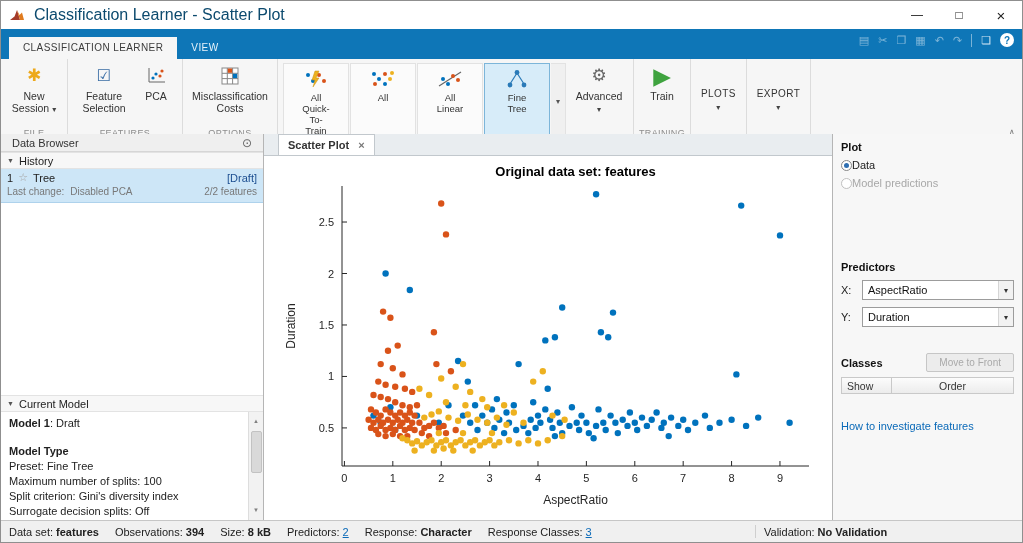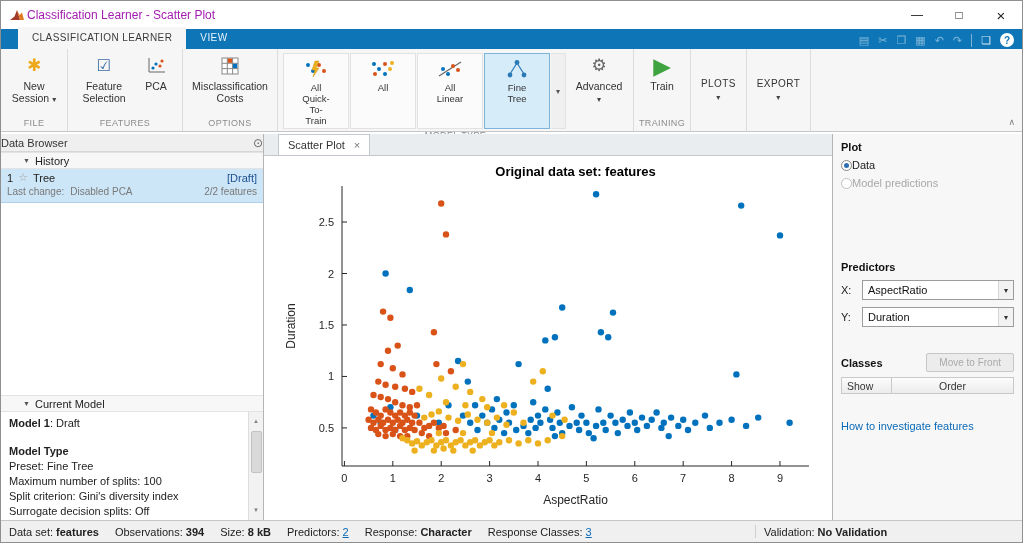--- a/index.html
+++ b/index.html
@@ -6,26 +6,26 @@
   * { box-sizing: border-box; }
   html,body { margin:0; padding:0; }
   body {
     width:1023px; height:543px; overflow:hidden; position:relative;
     font-family:"Liberation Sans","DejaVu Sans",sans-serif; font-size:12px; color:#222;
     background:#fff; border:1px solid #8f8f8f;
   }
   
   .titlebar { height:28px; display:flex; align-items:center; padding-left:8px; background:#fff; }
   .app-icon { width:18px; height:16px; display:flex; align-items:center; }
-  .title-text { font-size:12px; color:#a21caf; }
+  .title-text { margin-left:7px; font-size:16px; color:#0c4a6e; }
   .win-controls { margin-left:auto; display:flex; height:100%; }
   .win-btn { width:42px; display:flex; align-items:center; justify-content:center; font-size:12px; color:#222; }
   .win-btn.close { font-size:15px; }
   
-  .tabstrip { height:20px; background:#0e76b7; display:flex; align-items:flex-end; padding-left:17px; position:relative; }
+  .tabstrip { height:30px; background:#0e76b7; display:flex; align-items:flex-end; padding-left:8px; position:relative; }
   .rtab { padding:0 14px; height:22px; line-height:22px; font-size:10px; letter-spacing:.4px; color:#e8f3fb; }
   .rtab.active { background:#f6f6f6; color:#3b3b3b; }
   .qat { position:absolute; right:8px; top:0; height:22px; display:flex; align-items:center; gap:9px; color:#fff; }
   .qat-icon { font-size:11px; opacity:.8; }
   .qat-icon.dim { opacity:.45; }
   .qat-div { width:1px; height:13px; background:rgba(255,255,255,.45); }
   .help-badge { width:14px; height:14px; border-radius:50%; background:#fff; color:#0e76b7; font-weight:bold; font-size:10px; display:flex; align-items:center; justify-content:center; }
   
   .ribbon { height:83px; background:#f6f6f6; border-bottom:1px solid #c6c6c6; display:flex; position:relative; }
   .rsec { display:flex; flex-direction:column; border-right:1px solid #dcdcdc; }
@@ -42,43 +42,43 @@
   .gal { width:66px; margin:1px 1px 0 0; background:#fbfbfb; border:1px solid #e2e2e2; display:flex; flex-direction:column; align-items:center; padding:4px 20px 2px; font-size:9.5px; color:#333; line-height:11px; text-align:center; }
   .gal.selected { background:#d7ecf9; border-color:#7cb5d9; }
   .gal .gicon { height:22px; display:flex; align-items:center; margin-bottom:2px; }
   .gal-arrow { width:15px; margin-top:1px; border:1px solid #e2e2e2; border-left:none; background:#f0f0f0; display:flex; align-items:center; justify-content:center; color:#555; font-size:8px; }
   .tall-btn { display:flex; flex-direction:column; align-items:center; justify-content:center; gap:4px; padding:0 10px; font-size:10px; letter-spacing:.4px; color:#333; height:100%; }
   .ribbon-collapse { position:absolute; right:7px; bottom:4px; font-size:9px; color:#808080; }
   
   .main { position:absolute; top:133px; left:0; right:0; bottom:22px; display:flex; }
   
   .data-browser { width:263px; min-width:263px; border-right:1px solid #b5b5b5; background:#fff; display:flex; flex-direction:column; }
-  .db-header { height:18px; background:#efefef; border-bottom:1px solid #d6d6d6; display:flex; align-items:center; padding:0 0; font-size:11px; color:#333;gap:33px; }
+  .db-header { height:18px; background:#efefef; border-bottom:1px solid #d6d6d6; display:flex; align-items:center; padding:0 11px; font-size:11px; color:#333;gap:33px; }
   .db-menu { margin-left:auto; color:#666; font-size:12px; }
-  .db-sec-header { height:17px; background:#f7f7f7; border-top:1px solid #e3e3e3; border-bottom:1px solid #e3e3e3; display:flex; align-items:center; gap:5px; padding:0 22px; font-size:11px; color:#222;text-align:right; }
+  .db-sec-header { height:17px; background:#f7f7f7; border-top:1px solid #e3e3e3; border-bottom:1px solid #e3e3e3; display:flex; align-items:center; gap:5px; padding:0 6px; font-size:11px; color:#222;text-align:right; }
   .tri { font-size:7px; color:#555; }
   .history-list { flex:1; background:#fff; overflow:hidden; }
   .history-item { height:34px; padding:2px 6px; }
   .history-item.selected { background:#cde6f7; border-bottom:1px solid #aed2ec; }
   .hi-row1 { display:flex; align-items:center; gap:5px; font-size:11px; }
   .hi-star { color:#a8a8a8; font-size:11px; }
   .hi-status { margin-left:auto; color:#1d4f91;padding-left:7px; }
   .hi-row2 { display:flex; gap:6px; font-size:10px; color:#787878; margin-top:2px; }
   .hi-feat { margin-left:auto; }
   .cm-body { height:108px; position:relative; padding:4px 20px 0 8px; font-size:11px; line-height:15px; color:#222; overflow:hidden; background:#fff; }
   .cm-line b { font-weight:bold;margin-top:8px; }
   .cm-gap { height:13px; }
   .bold { font-weight:bold; }
   .cm-scroll { position:absolute; right:0; top:0; bottom:0; width:15px; background:#f2f2f2; border-left:1px solid #ddd; display:flex; flex-direction:column; align-items:center; }
   .scr-arrow { font-size:6px; color:#808080; padding:2px 0; }
   .scr-arrow.bottom { margin-top:auto; }
   .cm-thumb { width:11px; height:42px; background:#d9d9d9; border:1px solid #c2c2c2; border-radius:2px; }
   
   .center { flex:1; min-width:0; display:flex; flex-direction:column; background:#fff; }
-  .doc-tabbar { height:22px; background:#e9edf0; border-bottom:1px solid #c2c8cd; display:flex; align-items:flex-end; padding-left:14px; }
+  .doc-tabbar { height:22px; background:#e9edf0; border-bottom:1px solid #c2c8cd; display:flex; align-items:flex-end; padding-left:14px;font-weight:bold; }
   .doc-tab { height:21px; background:#fff; border:1px solid #c2c8cd; border-bottom:none; display:flex; align-items:center; gap:9px; padding:0 9px; font-size:11px; color:#333; }
   .tab-close { font-size:11px; color:#777; line-height:11px; }
   .doc-area { flex:1; background:#fff; padding:4px 0 0 16px; }
   .ax { stroke:#262626; stroke-width:1; fill:none; }
   .tick { font:11px "Liberation Sans","DejaVu Sans",sans-serif; fill:#262626; }
   .ctitle { font:bold 13px "Liberation Sans","DejaVu Sans",sans-serif; fill:#000; }
   .clabel { font:12px "Liberation Sans","DejaVu Sans",sans-serif; fill:#262626; }
   
   .right-panel { width:190px; min-width:190px; border-left:1px solid #b5b5b5; background:#f7f7f7; display:flex; flex-direction:column; font-size:11px; }
   .rp-sec { padding:7px 8px 0 8px; }

